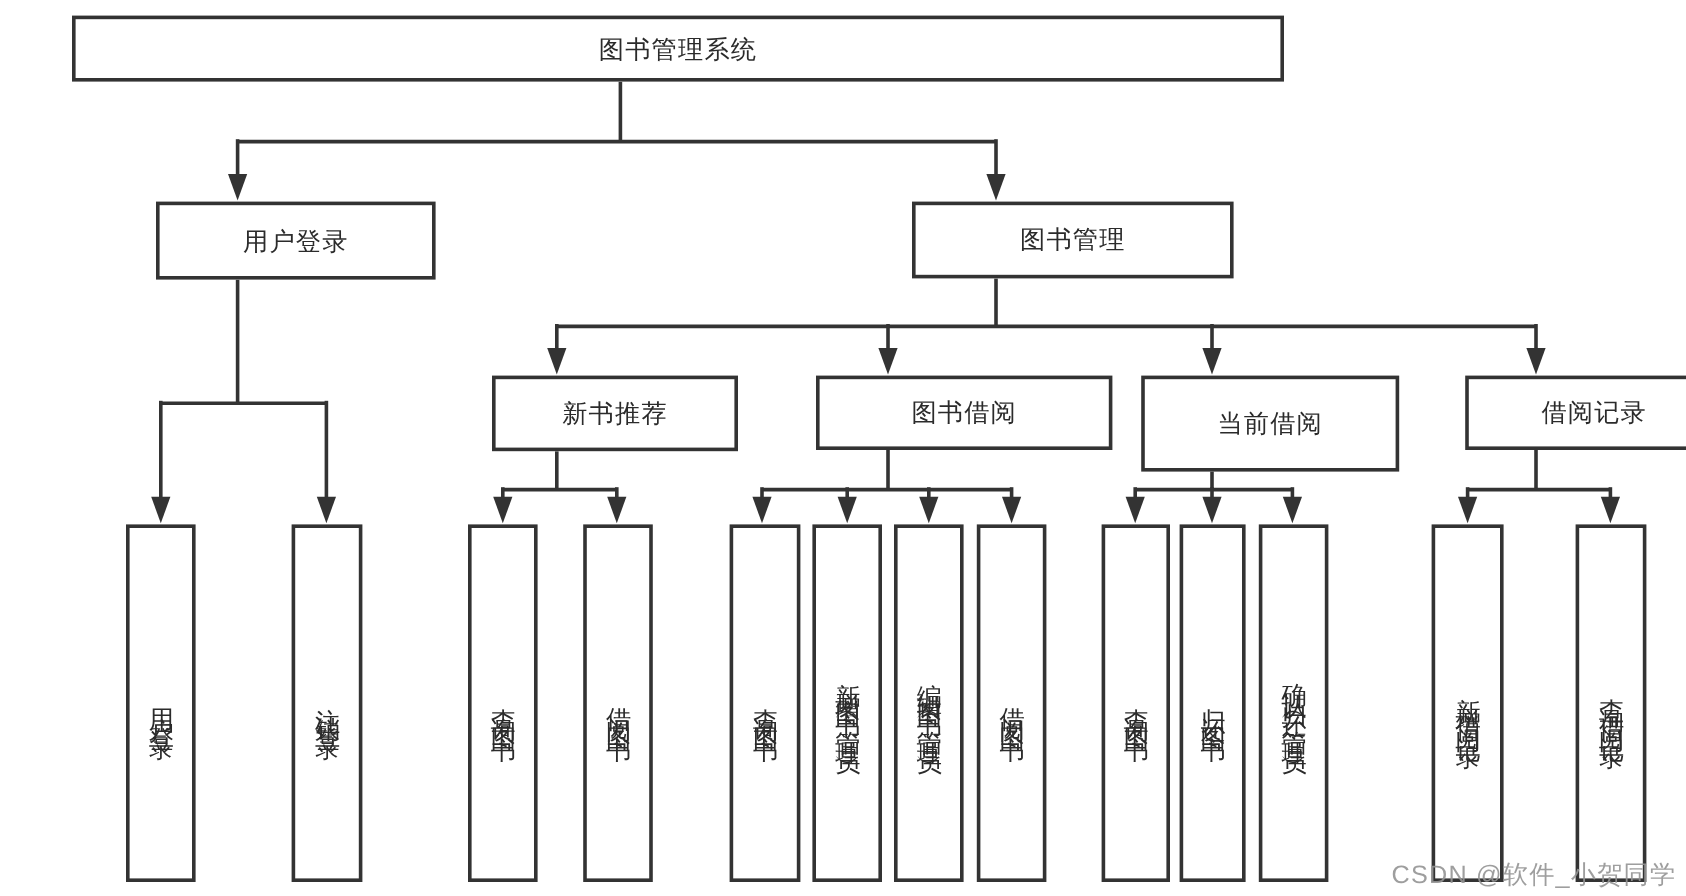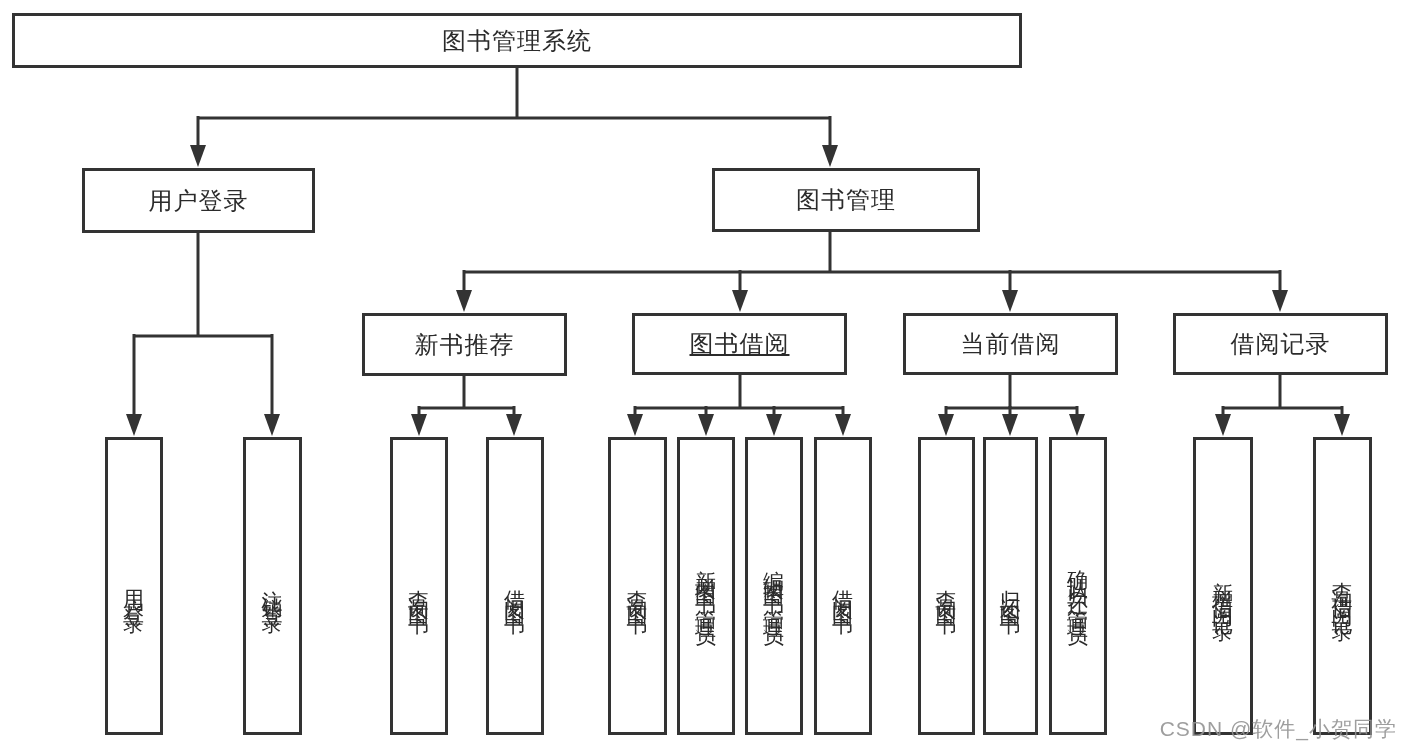--- a/index.html
+++ b/index.html
@@ -26,22 +26,23 @@
     box-sizing: border-box;
     border: 3px solid #333333;
     background: #ffffff;
     color: #2b2b2b;
     display: flex;
     align-items: center;
     justify-content: center;
     text-align: center;
   }
   .hnode {
-    font-size: 24px;
+    font-size: 21px;
     letter-spacing: 1px;
+    margin-left: 48px;
   }
   .vnode {
     font-size: 21px;
     writing-mode: vertical-rl;
     text-orientation: upright;
     line-height: 1.0;
     letter-spacing: 8px;
     padding-top: 6px;
   }
   .watermark {
@@ -145,22 +146,22 @@
       <polygon points="1334,414 1350,414 1342,436"></polygon>
     </g>
   </svg>
 
   <div class="node hnode" style="left:12px; top:13px; width:1010px; height:55px;">图书管理系统</div>
 
   <div class="node hnode" style="left:82px; top:168px; width:233px; height:65px;">用户登录</div>
   <div class="node hnode" style="left:712px; top:168px; width:268px; height:64px;">图书管理</div>
 
   <div class="node hnode" style="left:362px; top:313px; width:205px; height:63px;font-family:Liberation Serif, serif;">新书推荐</div>
-  <div class="node hnode" style="left:632px; top:313px; width:215px; height:62px;text-decoration:underline;">图书借阅</div>
-  <div class="node hnode" style="left:903px; top:313px; width:215px; height:62px;">当前借阅</div>
+  <div class="node hnode" style="left:632px; top:313px; width:247px; height:62px;">图书借阅</div>
+  <div class="node hnode" style="left:903px; top:313px; width:215px; height:80px;">当前借阅</div>
   <div class="node hnode" style="left:1173px; top:313px; width:215px; height:62px;">借阅记录</div>
 
   <div class="node vnode" style="left:105px; top:437px; width:58px; height:298px;">用户登录</div>
   <div class="node vnode" style="left:243px; top:437px; width:59px; height:298px;">注销登录</div>
 
   <div class="node vnode" style="left:390px; top:437px; width:58px; height:298px;">查询图书</div>
   <div class="node vnode" style="left:486px; top:437px; width:58px; height:298px;">借阅图书</div>
 
   <div class="node vnode" style="left:608px; top:437px; width:59px; height:298px;">查询图书</div>
   <div class="node vnode" style="left:677px; top:437px; width:58px; height:298px;">新增图书（管理员）</div>

